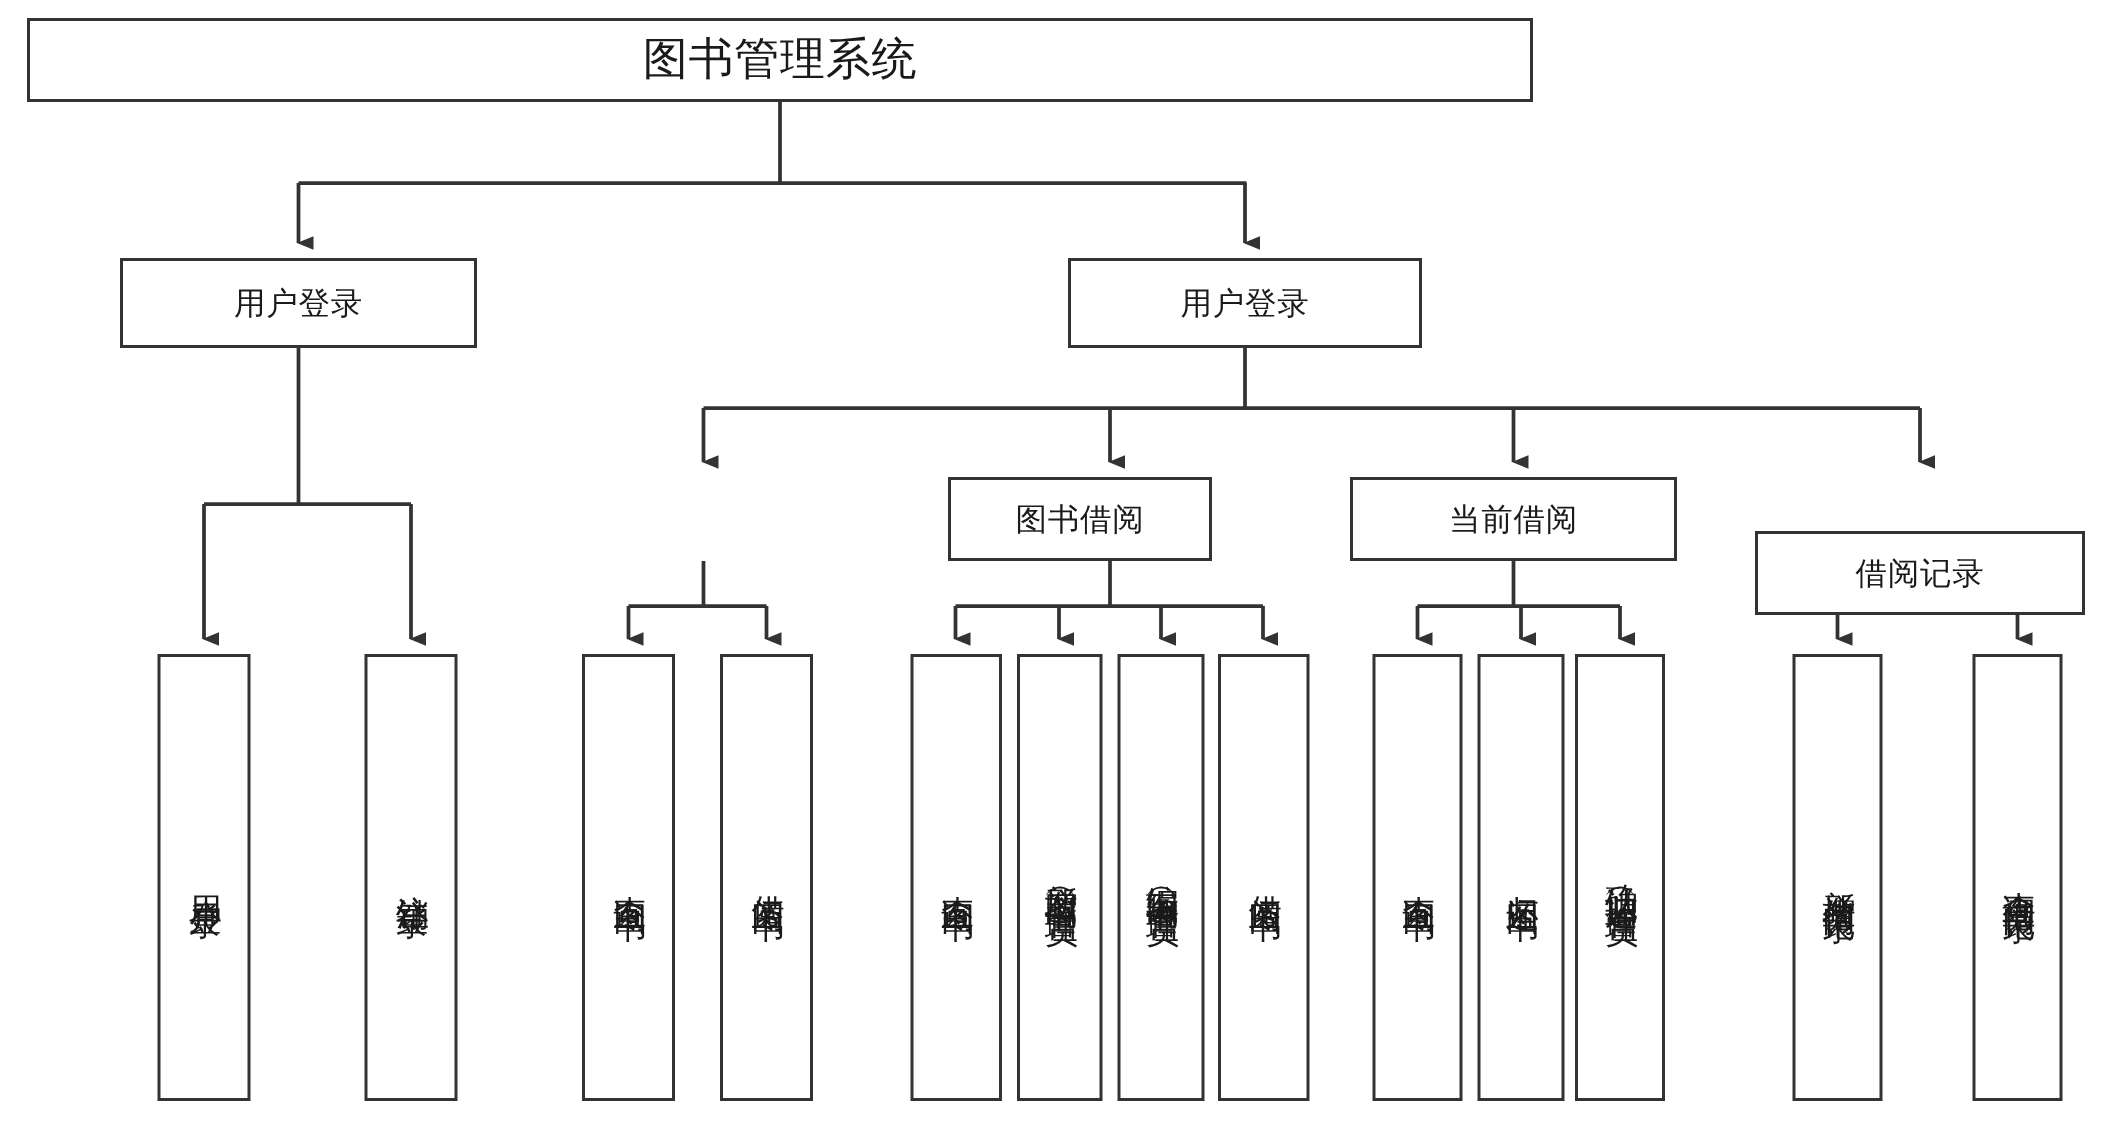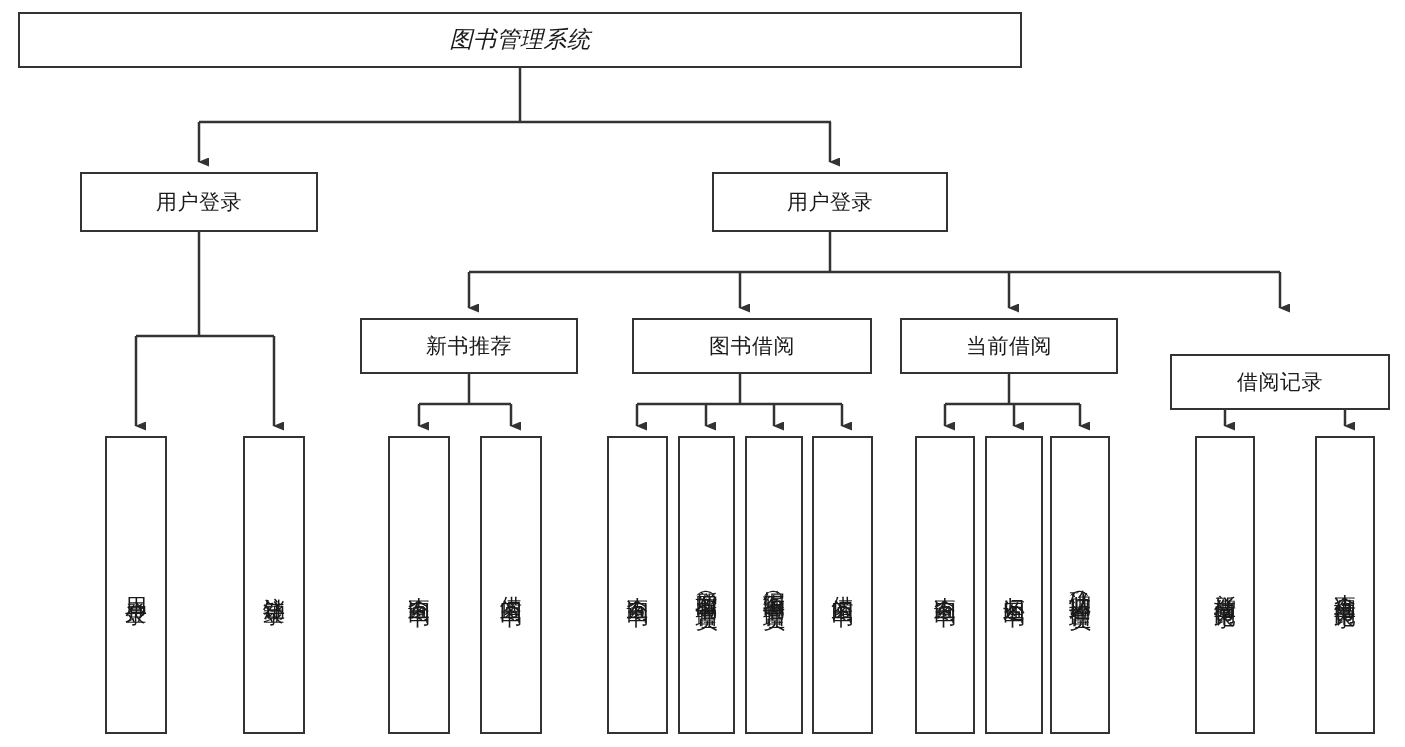--- a/index.html
+++ b/index.html
@@ -38,22 +38,21 @@
     white-space: nowrap;
     text-align: center;
   }
   .node-box.vertical .node-label {
     writing-mode: vertical-rl;
     text-orientation: upright;
     letter-spacing: 3px;
     font-size: 22px;
   }
   .node-box.root .node-label {
-    font-size: 23px;
-    font-style: italic;
+    font-size: 30px;
   }
   .connectors {
     position: absolute;
     left: 0;
     top: 0;
     width: 1405px;
     height: 747px;
     pointer-events: none;
   }
   .watermark {
@@ -124,24 +123,21 @@
     <span class="node-label">图书管理系统</span>
   </div>
 
   <div class="node-box" style="left:80px; top:172px; width:238px; height:60px;">
     <span class="node-label">用户登录</span>
   </div>
   <div class="node-box" style="left:712px; top:172px; width:236px; height:60px;">
     <span class="node-label">用户登录</span>
   </div>
 
-  <div class="node-box" style="left:360px; top:318px; width:218px; height:56px;">
-    <span class="node-label">新书推荐</span>
-  </div>
-  <div class="node-box" style="left:632px; top:318px; width:240px; height:56px;">
+  <div class="node-box" style="left:632px; top:318px; width:176px; height:56px;">
     <span class="node-label">图书借阅</span>
   </div>
   <div class="node-box" style="left:900px; top:318px; width:218px; height:56px;">
     <span class="node-label">当前借阅</span>
   </div>
   <div class="node-box" style="left:1170px; top:318px; width:220px; height:56px;margin-top:36px;">
     <span class="node-label">借阅记录</span>
   </div>
 
   <div class="node-box vertical" style="left:105px; top:436px; width:62px; height:298px;">

